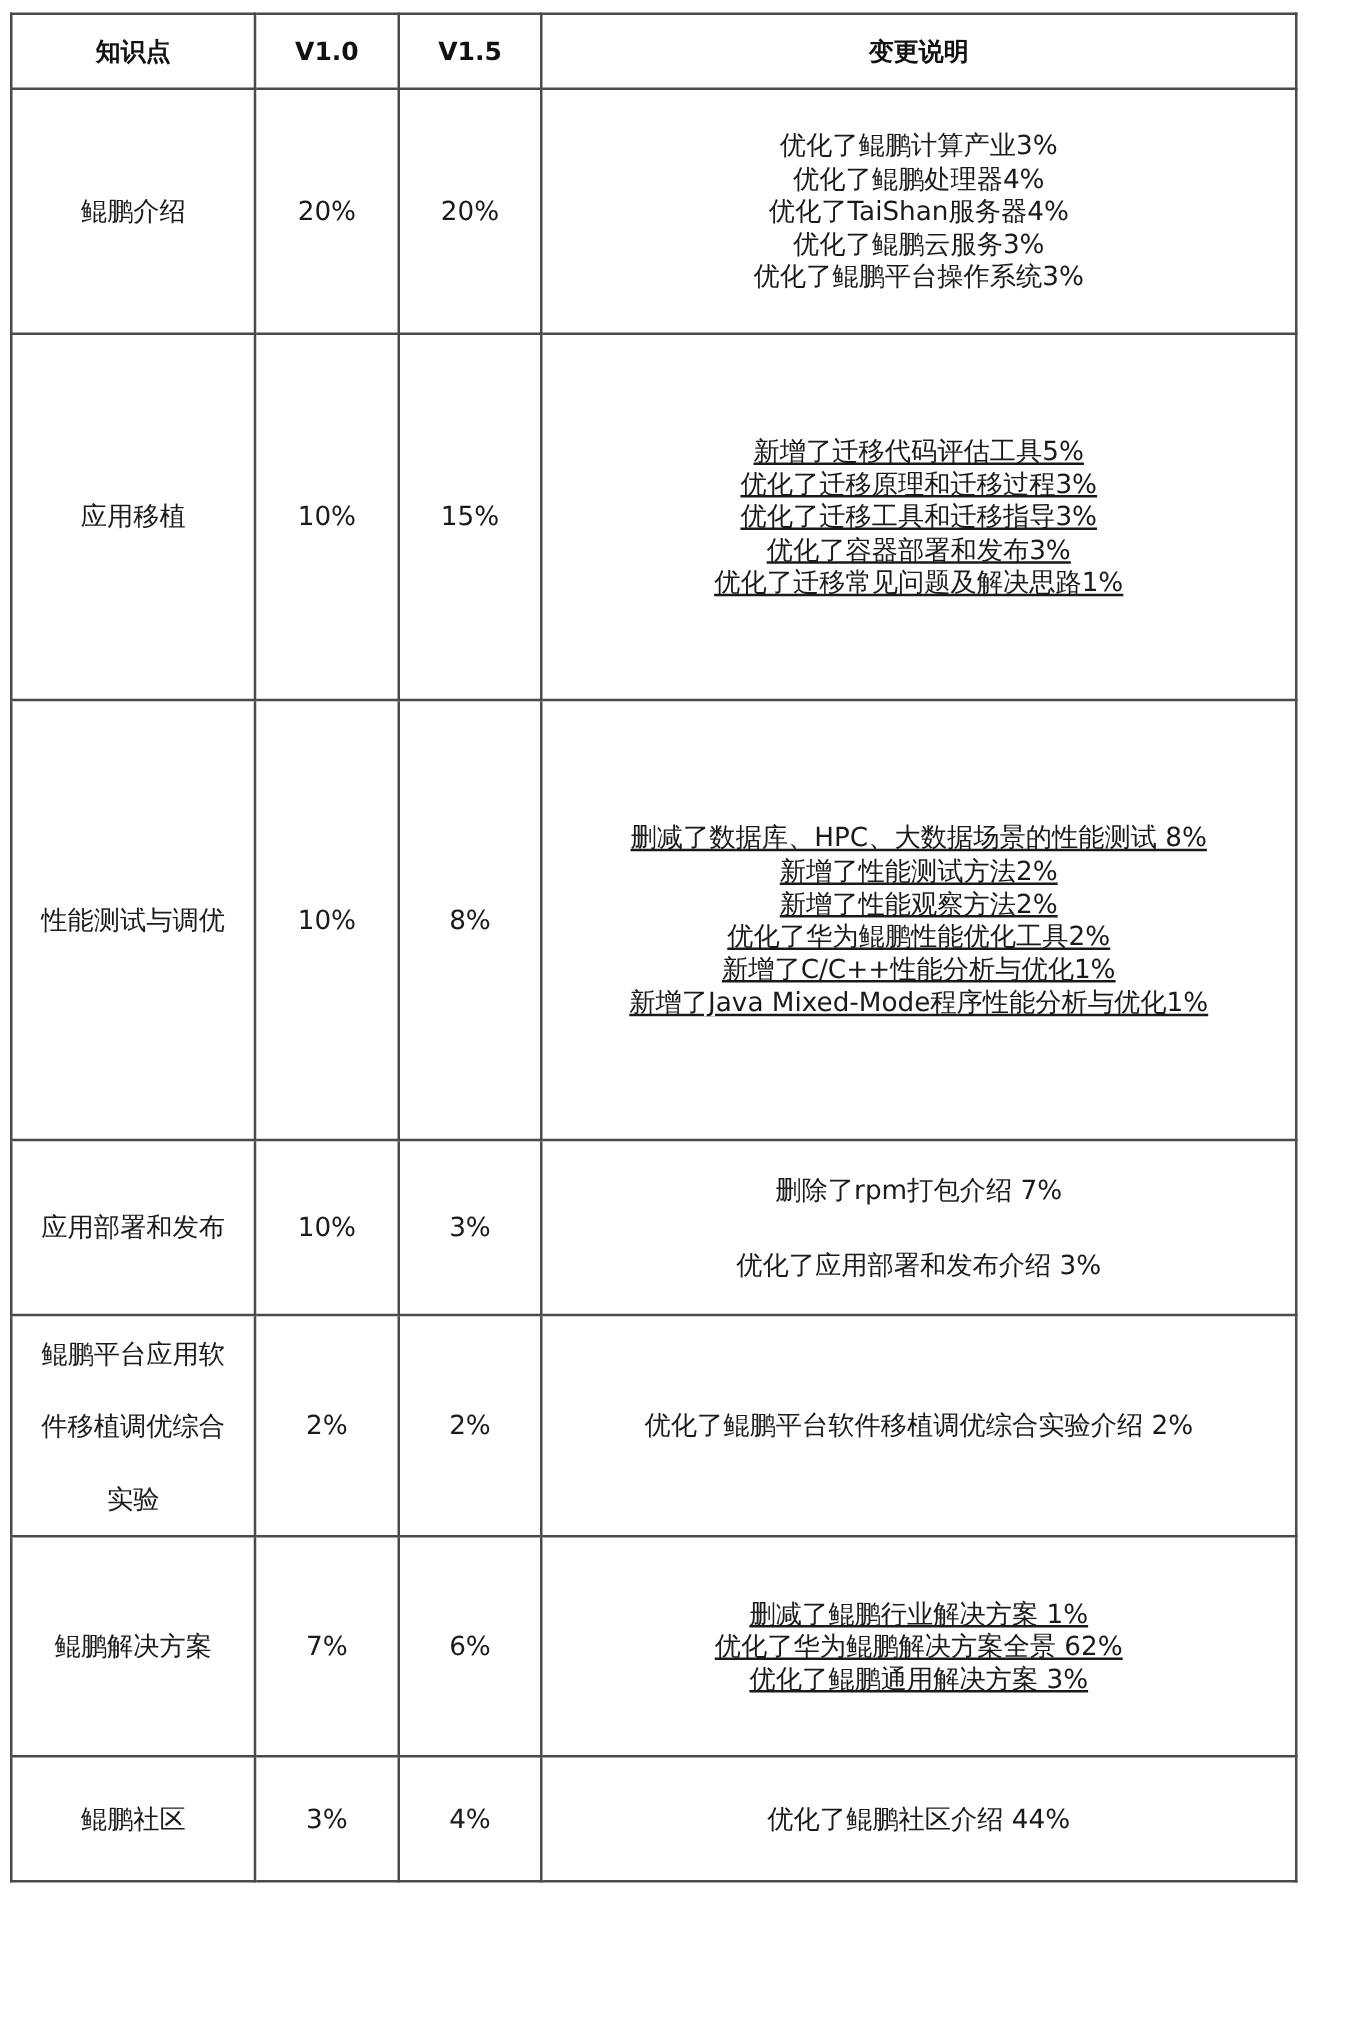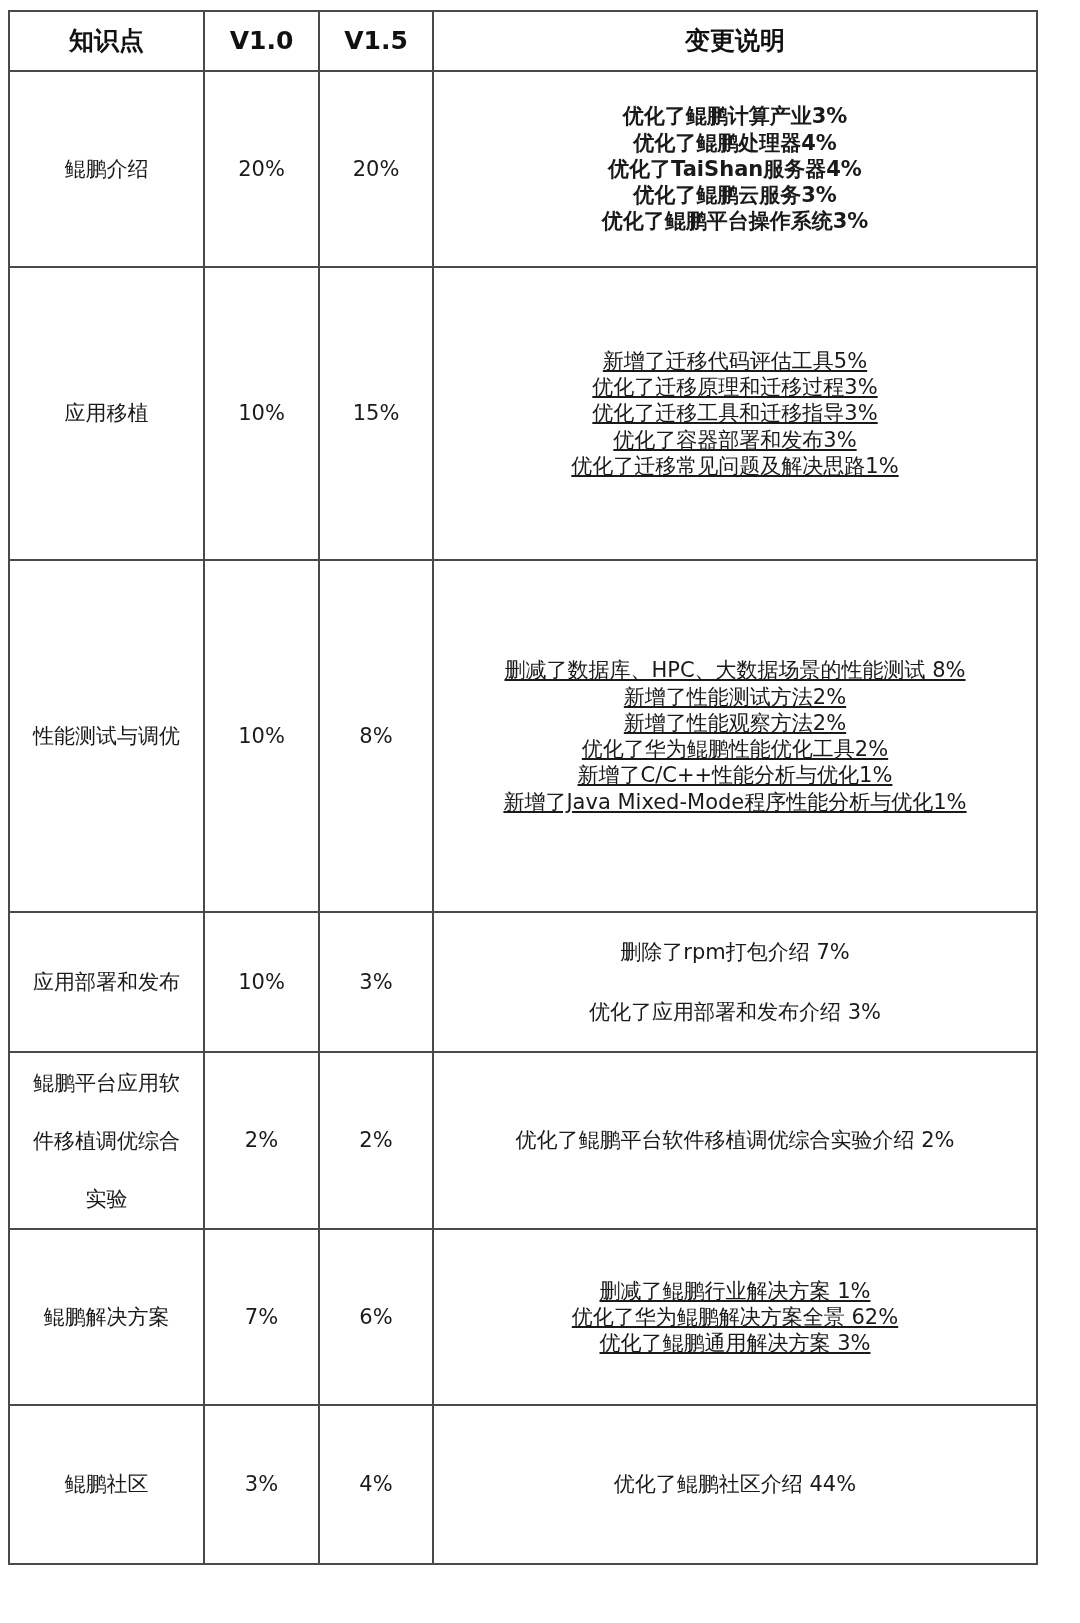--- a/index.html
+++ b/index.html
@@ -26,21 +26,21 @@
       border: 2px solid #4a4a4a;
       text-align: center;
       vertical-align: middle;
       padding: 0;
       font-size: 21px;
       font-weight: normal;
       line-height: 1.25;
     }
     table.comp th {
       font-weight: bold;
-      font-size: 25px;
+      font-size: 20px;
       color: #111;
     }
     col.c1 { width: 195px; }
     col.c2 { width: 115px; }
     col.c3 { width: 114px; }
     col.c4 { width: 604px; }
 
     .changes {
       display: flex;
       flex-direction: column;
@@ -62,23 +62,23 @@
     }
     .topic-multi span { display: block; line-height: 58px; }
 
     tr.h-head { height: 60px; }
     tr.h-r1 { height: 196px; }
     tr.h-r2 { height: 293px; }
     tr.h-r3 { height: 352px; }
     tr.h-r4 { height: 140px; }
     tr.h-r5 { height: 177px; }
     tr.h-r6 { height: 176px; }
-    tr.h-r7 { height: 159px; }
+    tr.h-r7 { height: 100px; }
 
-    tr.h-r1 .changes { justify-content: flex-end; padding: 4px 0; box-sizing: border-box; font-weight: bold; }
+    tr.h-r1 .changes { justify-content: flex-end; padding: 4px 0; box-sizing: border-box; }
     tr.h-r2 .changes, tr.h-r3 .changes, tr.h-r6 .changes { padding: 6px 0; box-sizing: border-box; text-decoration: underline; }
     tr.h-r4 .changes { justify-content: center; gap: 34px; }
   </style>
 </head>
 <body>
 
 <table class="comp">
   <colgroup>
     <col class="c1">
       <col class="c2">

